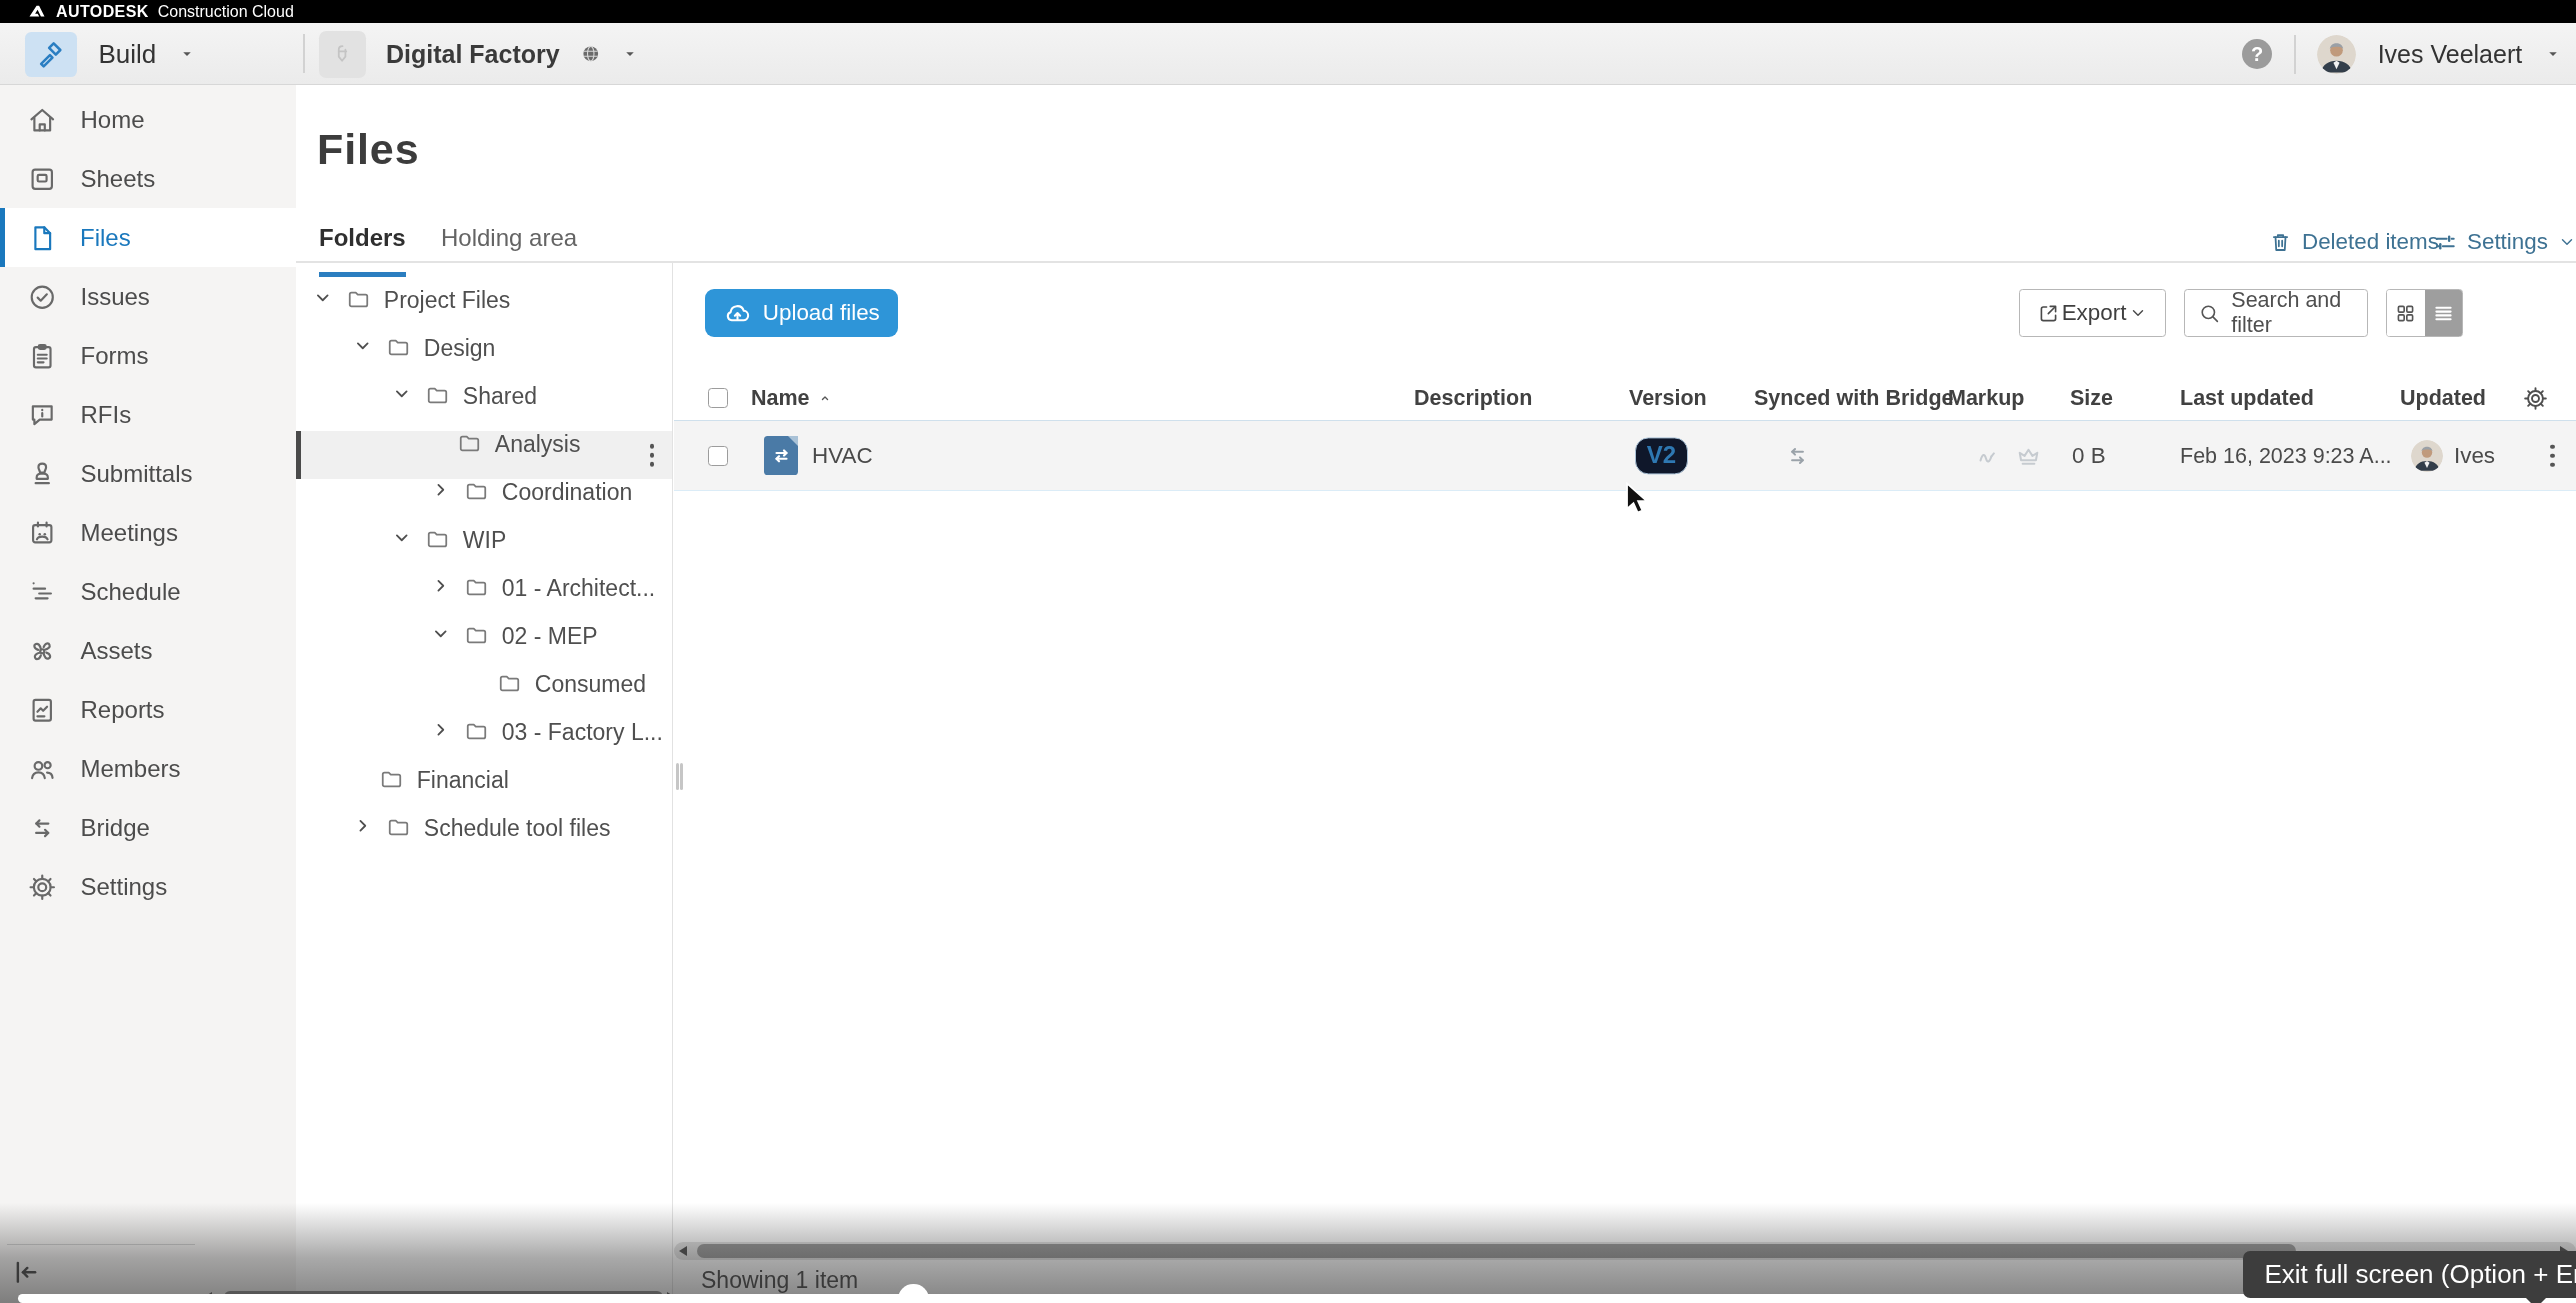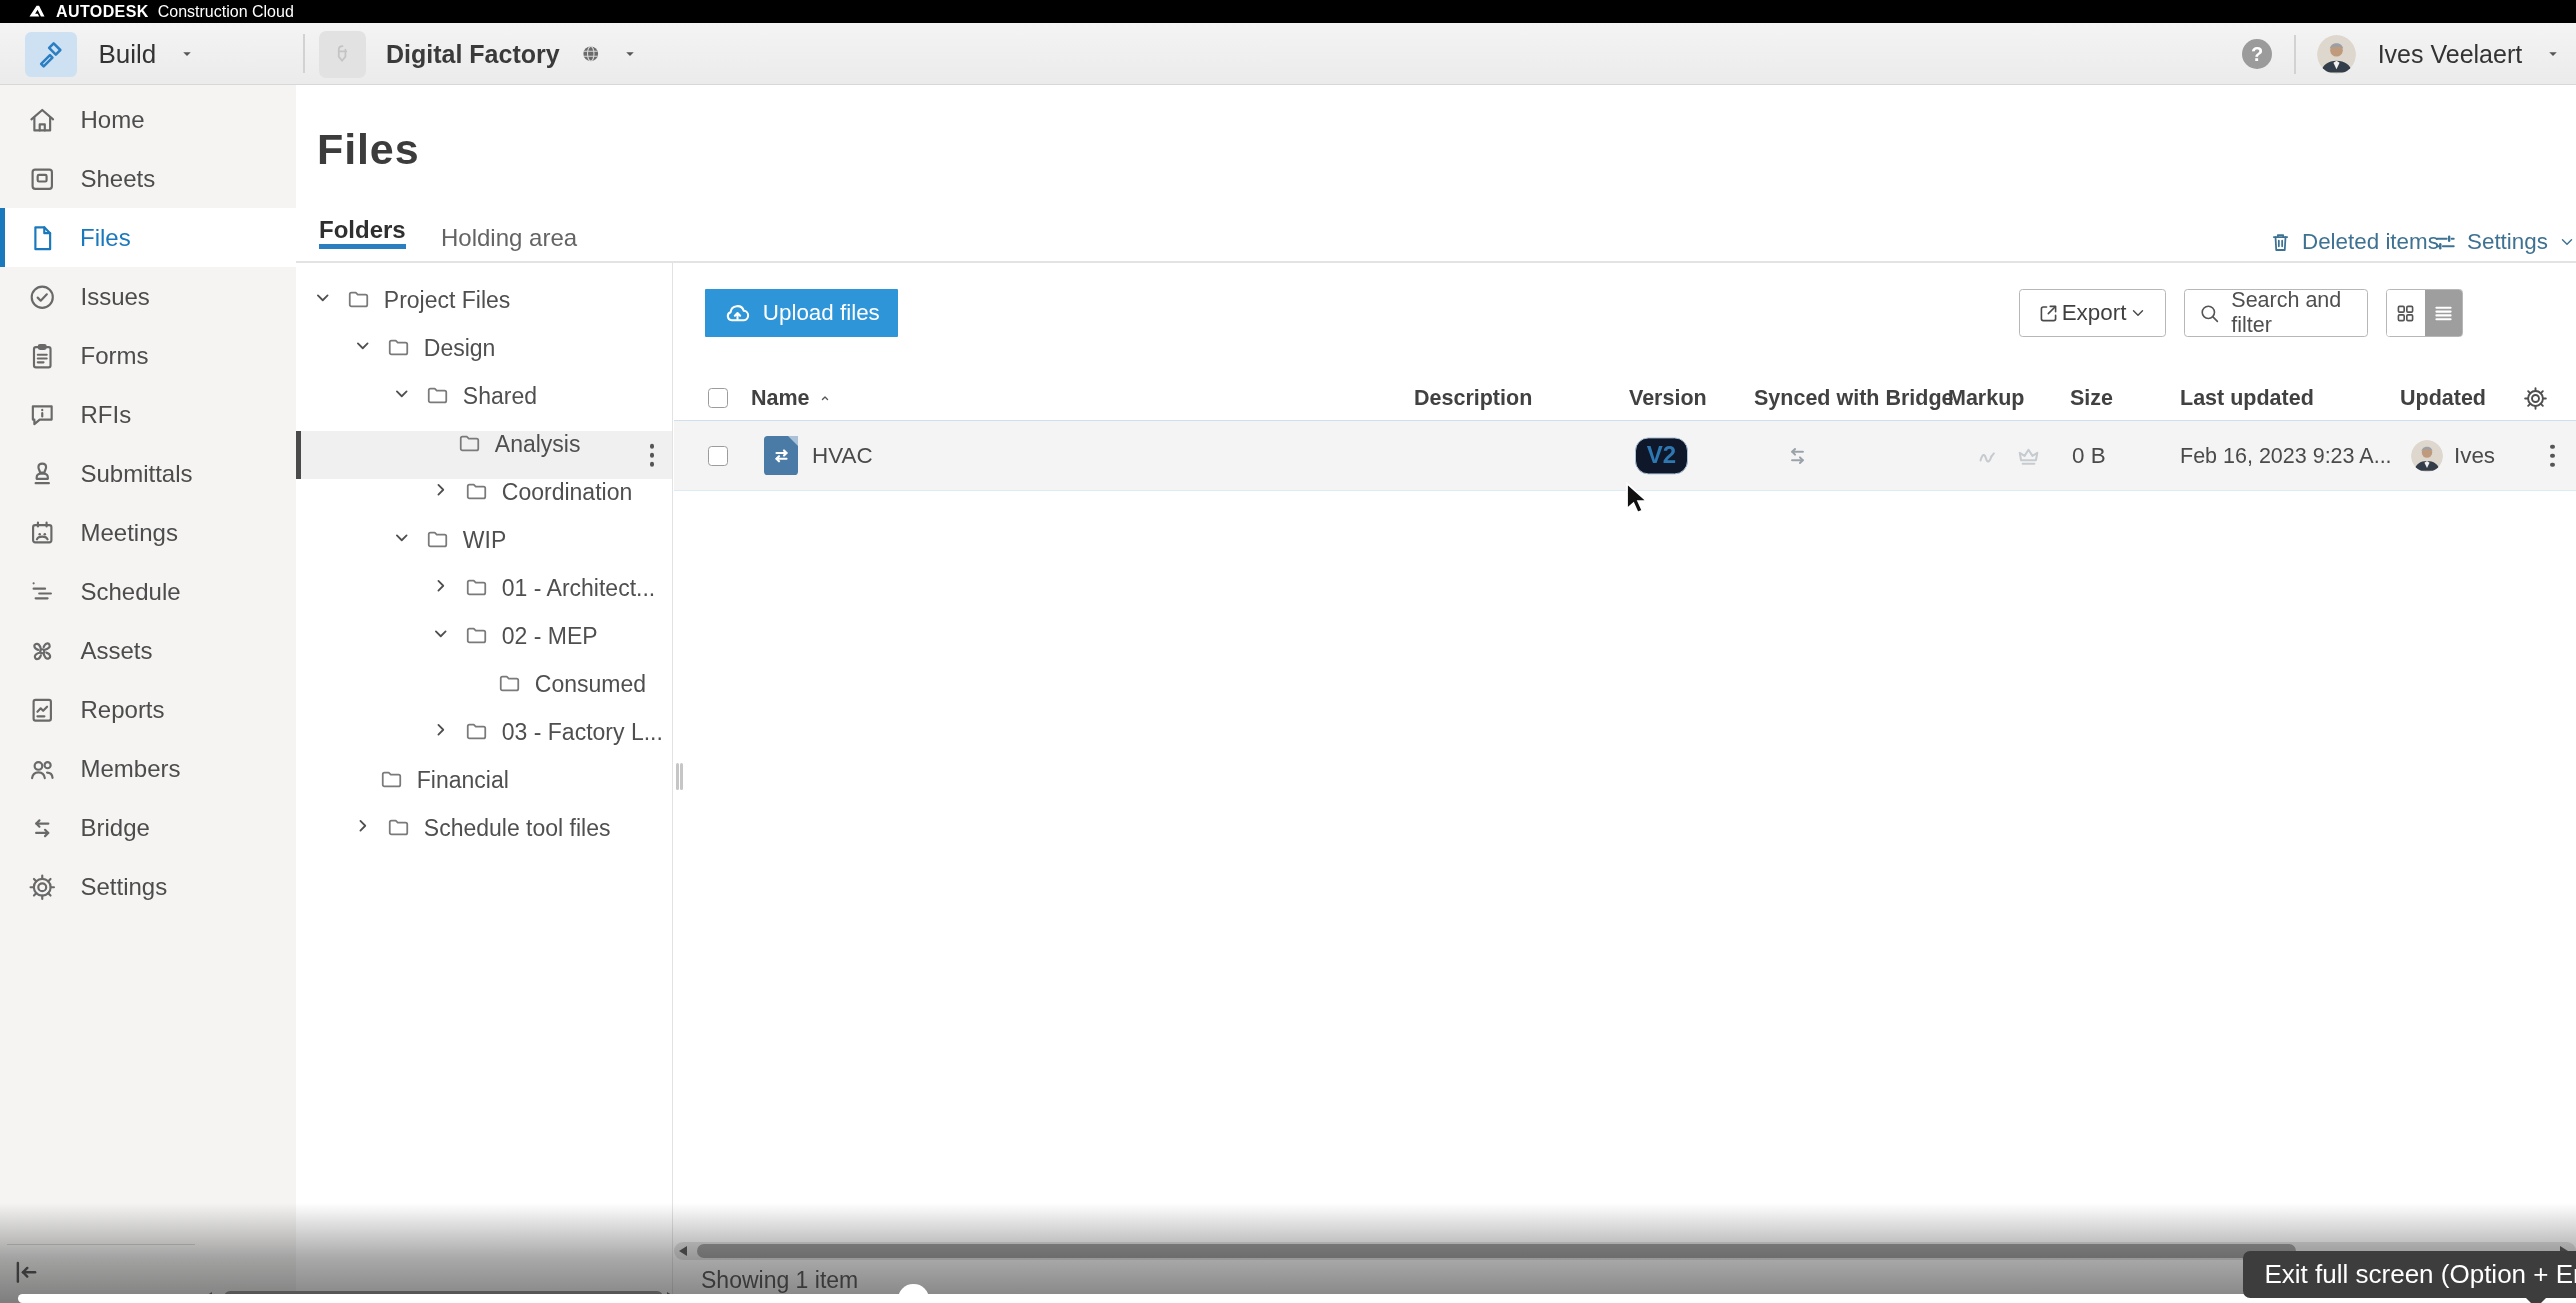--- a/index.html
+++ b/index.html
@@ -42,21 +42,21 @@
   .sitem { height:59px; display:flex; align-items:center; padding-left:27px; gap:23px; font-size:24px; color:#4c4c4c; cursor:pointer; }
   .sitem .ibox { width:30.5px; height:30.5px; }
   .sitem.active { background:#fff; border-left:5.4px solid #1a78bd; padding-left:21.5px; color:#1a78bd; }
   .sitem.active .ico { stroke:#1a78bd; }
   #side-foot-line { left:7.2px; top:1244px; width:188px; height:0.9px; background:#cfcfcf; }
   #collapse-btn { left:10.8px; top:1257px; width:30.5px; height:30.5px; }
   #collapse-btn .ico { stroke:#444; stroke-width:1.9; }
 
   
   #page-title { left:317px; top:125px; font-size:43px; color:#3c3c3c; letter-spacing:0.9px; }
-  #tab-folders { left:319px; top:216px; font-size:24px; font-weight:700; color:#2f2f2f; padding-bottom:0; border-bottom:5.4px solid #2b7ec0; cursor:pointer; }
+  #tab-folders { left:319px; top:224px; font-size:24px; font-weight:700; color:#2f2f2f; padding-bottom:20px; border-bottom:5.4px solid #2b7ec0; cursor:pointer; }
   #tab-holding { left:441px; top:224px; font-size:24px; color:#646464; cursor:pointer; }
   #tabs-baseline { left:296px; top:261px; width:2280px; height:1.8px; background:#e3e3e3; }
   .hdr-act { position:absolute; top:229px; display:flex; align-items:center; gap:9px; font-size:22.4px; color:#3e7293; cursor:pointer; }
   .hdr-act .ibox { width:25px; height:25px; }
   .hdr-act .ico { stroke:#3e7293; }
   #act-deleted { left:2268px; }
   #act-settings { left:2433px; }
 
   
   #tree { left:296px; top:287px; width:376px; }
@@ -67,21 +67,21 @@
   .trow .spacer { width:25px; flex:none; }
   .trow .fold { width:29px; height:25px; margin-right:10.8px; flex:none; }
   .trow .fold .ico { stroke:#7a7a7a; }
   .trow.selected { background:#f0f0f0; border-left:5.4px solid #4a4a4a; }
   .kebab { position:absolute; right:18px; top:50%; transform:translateY(-50%); display:flex; flex-direction:column; gap:4.5px; cursor:pointer; }
   .kebab i { width:4.5px; height:4.5px; border-radius:50%; background:#555; }
   #split-line { left:672px; top:263px; width:0.9px; height:1041px; background:#e2e2e2; }
   .split-bar { top:763px; width:2.7px; height:27px; background:#c6c6c6; border-radius:1.8px; }
 
   
-  #btn-upload { left:705px; top:289px; height:48px; padding:16px 18px; background:#2E95D8; border-radius:1px; display:flex; align-items:center; gap:10.8px; color:#fff; font-size:22.4px; cursor:pointer; }
+  #btn-upload { left:705px; top:289px; height:48px; padding:16px 18px; background:#2E95D8; border-radius:9px; display:flex; align-items:center; gap:10.8px; color:#fff; font-size:22.4px; cursor:pointer; }
   #btn-upload .ibox { width:29px; height:29px; }
   #btn-upload .ico { stroke:#fff; }
   #btn-export { left:2019px; top:289px; width:147px; height:48px; background:#fff; border:1.8px solid #b7b7b7; border-radius:3.6px; display:flex; align-items:center; justify-content:center; gap:2px; font-size:22.4px; color:#3f3f3f; cursor:pointer; }
   #btn-export .ibox { width:23px; height:23px; }
   #btn-export .ico { stroke:#4a4a4a; }
   #search-box { left:2184px; top:289px; width:184px; height:48px; background:#fff; border:1.8px solid #b7b7b7; border-radius:3.6px; display:flex; align-items:center; gap:10.8px; padding-left:12.5px; font-size:21.5px; color:#4f4f4f; cursor:pointer; }
   #search-box .ibox { width:23px; height:23px; }
   #search-box .ico { stroke:#555; }
   #view-toggle { left:2386px; top:289px; width:77px; height:48px; border:1.8px solid #b7b7b7; border-radius:3.6px; overflow:hidden; display:flex; }
   .vt-half { width:50%; display:flex; align-items:center; justify-content:center; cursor:pointer; }

